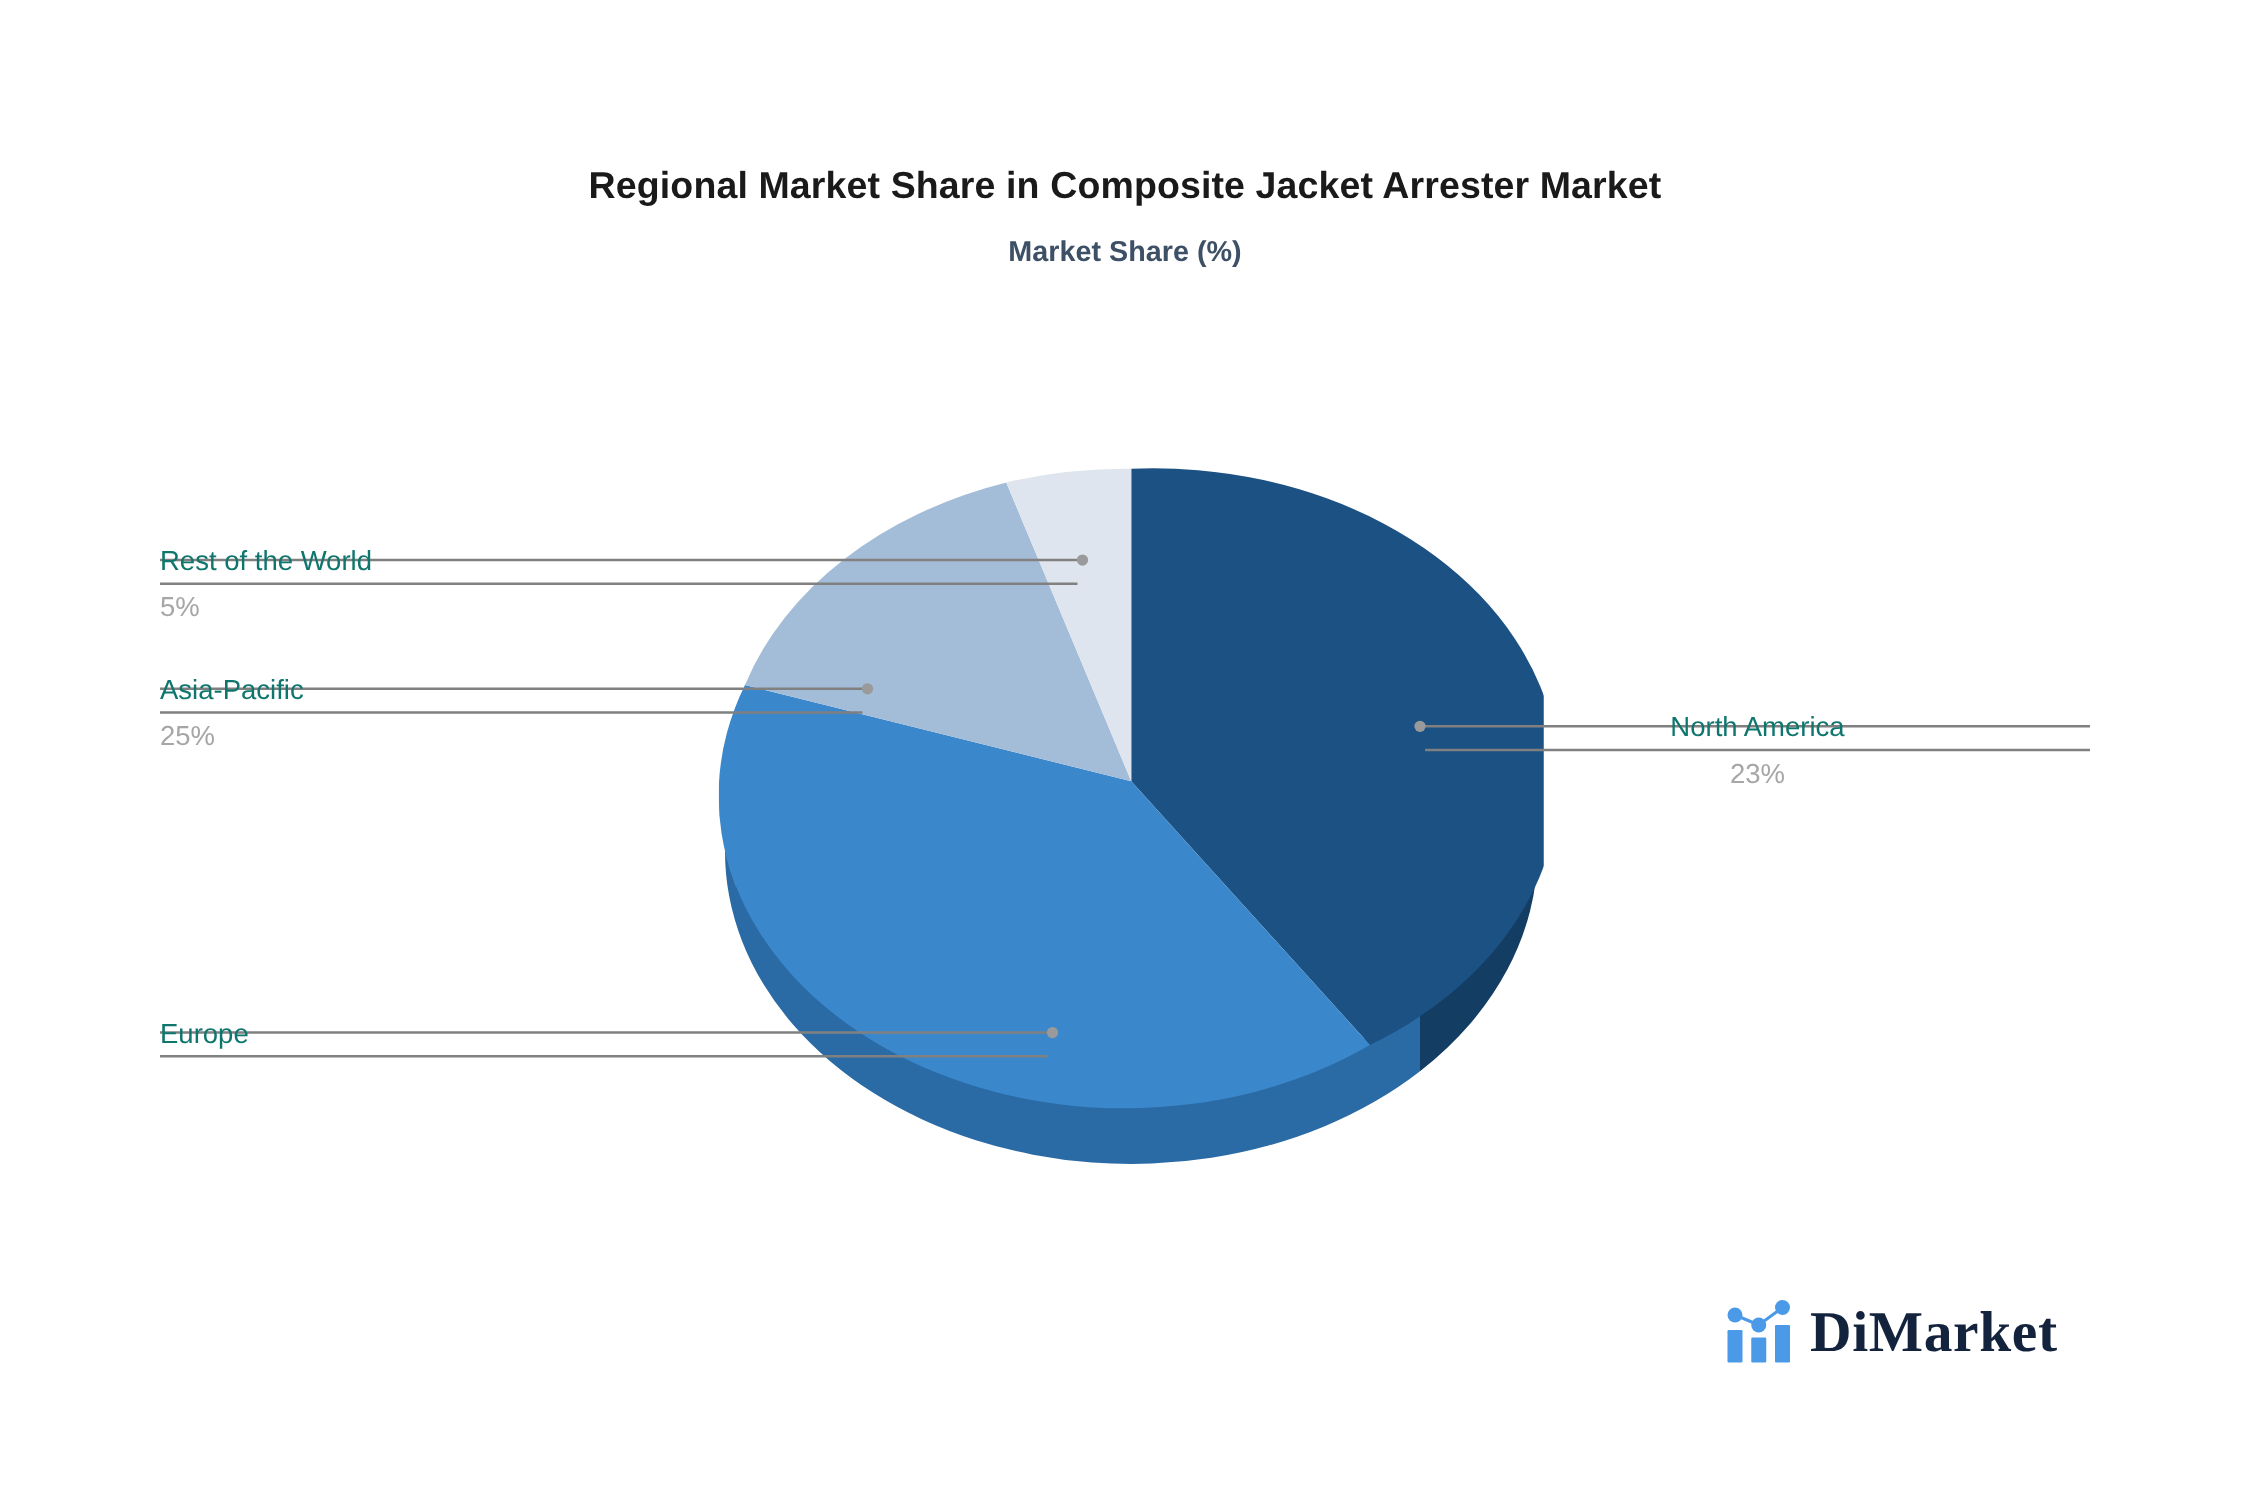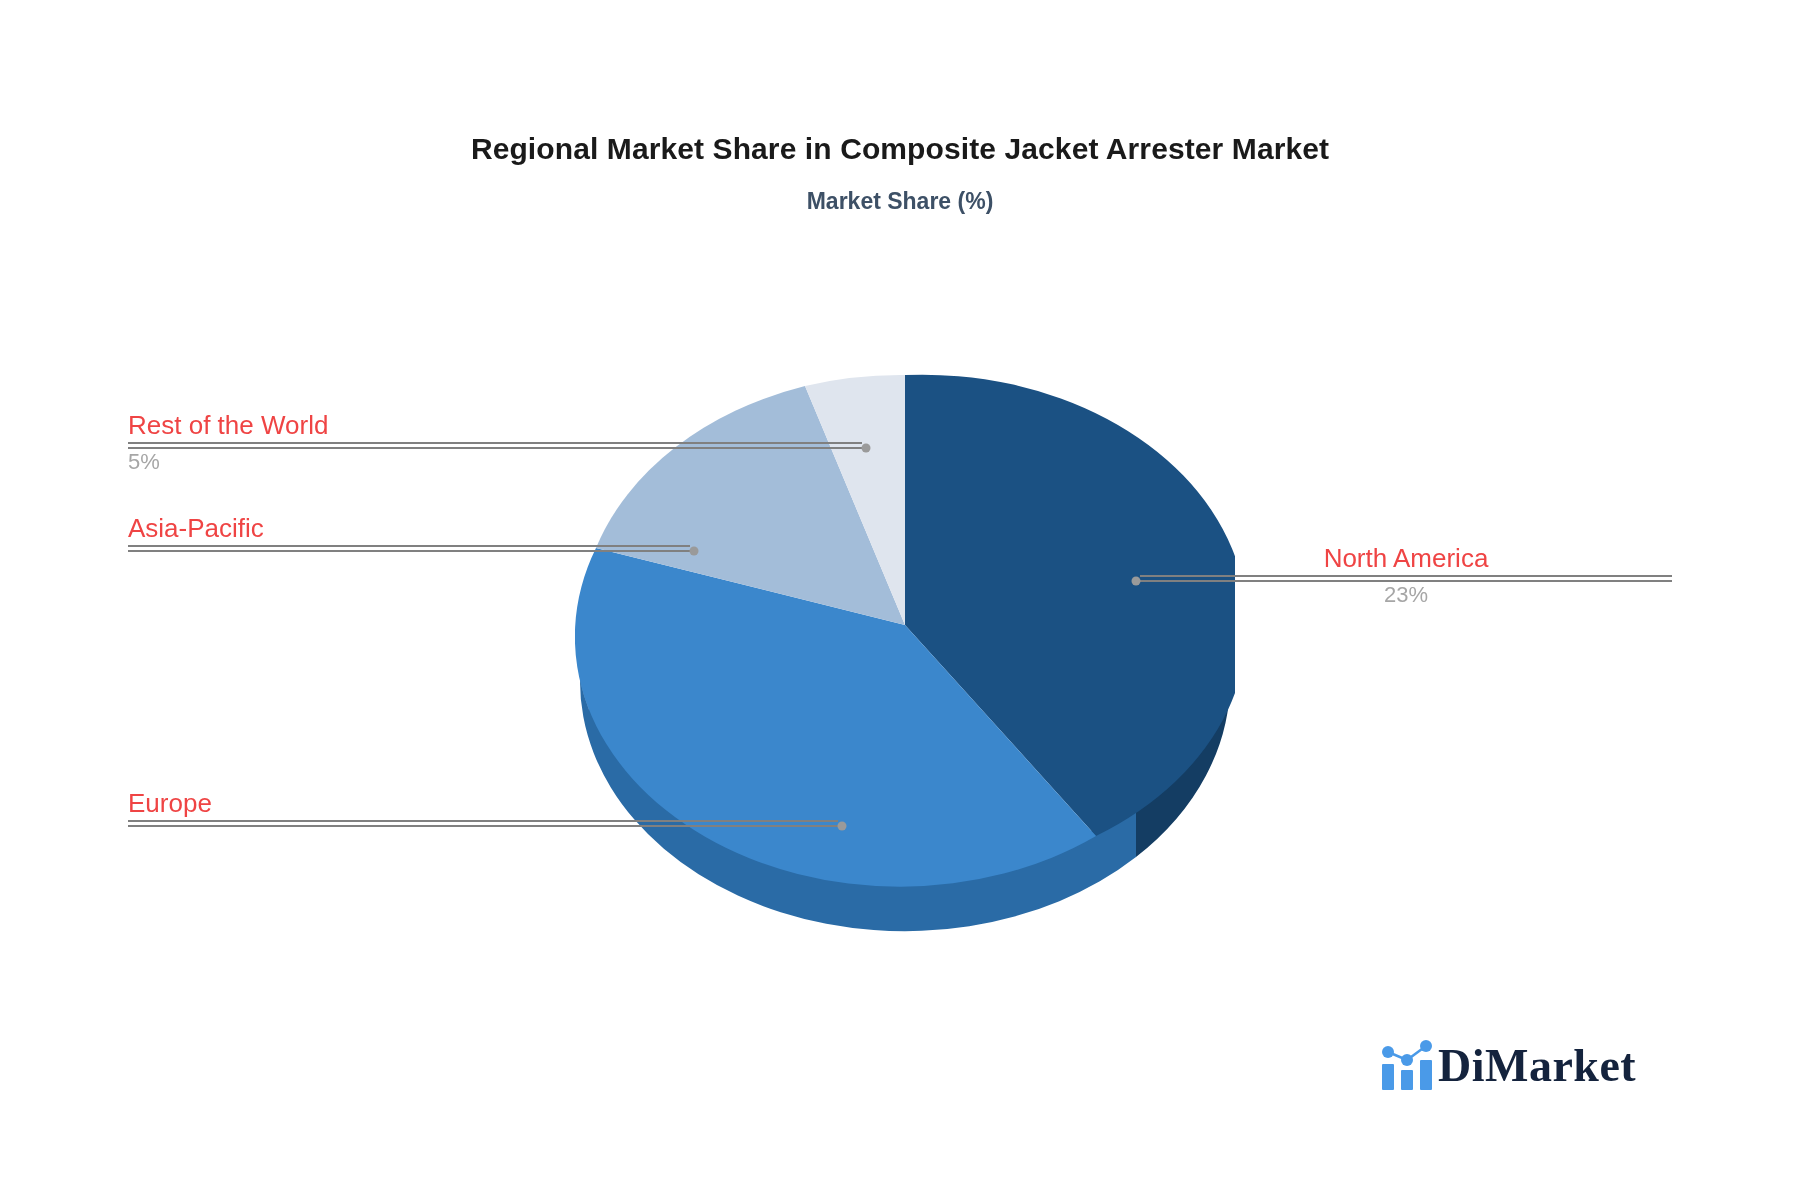--- a/index.html
+++ b/index.html
@@ -52,25 +52,26 @@
     height: 600px;
   }
   .pie-svg { display: block; }
 
   
   .callout {
     position: absolute;
     width: 330px;
   }
   .callout .cl-name {
-    font-size: 26px;
-    color: #ef4444;
+    font-size: 22px;
+    color: #0f766e;
     white-space: nowrap;
     line-height: 26px;
     padding-bottom: 4px;
+    margin-top: 24px;
   }
   .callout .cl-rule {
     height: 0;
     border-top: 2px solid #808080;
     width: 100%;
   }
   .callout .cl-val {
     font-size: 22px;
     color: #a6a6a6;
     line-height: 26px;
@@ -89,21 +90,21 @@
     pointer-events: none;
   }
 
   
   .logo {
     position: absolute;
     left: 1380px;
     top: 1040px;
     display: flex;
     align-items: center;
-    gap: 0;
+    gap: 10px;
   }
   .logo-mark { display: block; }
   .logo-text {
     font-family: "Liberation Serif", serif;
     font-size: 46px;
     font-weight: bold;
     color: #14233d;
     letter-spacing: 0.5px;
     line-height: 46px;
   }
@@ -157,20 +158,21 @@
 
   <div class="callout left" style="left:128px; top:412px; width:734px;">
     <div class="cl-name">Rest of the World</div>
     <div class="cl-rule"></div>
     <div class="cl-val">5%</div>
   </div>
 
   <div class="callout left" style="left:128px; top:515px; width:562px;">
     <div class="cl-name">Asia-Pacific</div>
     <div class="cl-rule"></div>
+    <div class="cl-val">25%</div>
   </div>
 
   <div class="callout left" style="left:128px; top:790px; width:710px;">
     <div class="cl-name">Europe</div>
     <div class="cl-rule"></div>
   </div>
 
   <div class="callout right" style="left:1140px; top:545px; width:532px;">
     <div class="cl-name">North America</div>
     <div class="cl-rule"></div>

